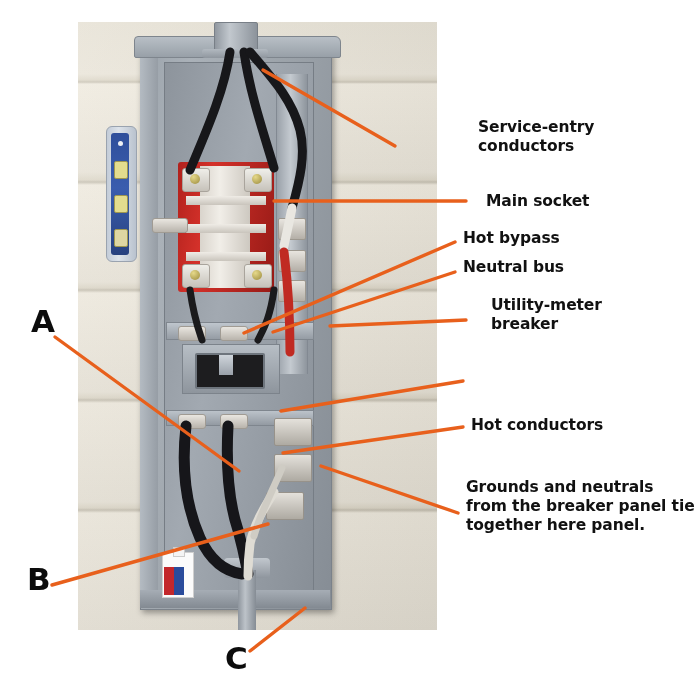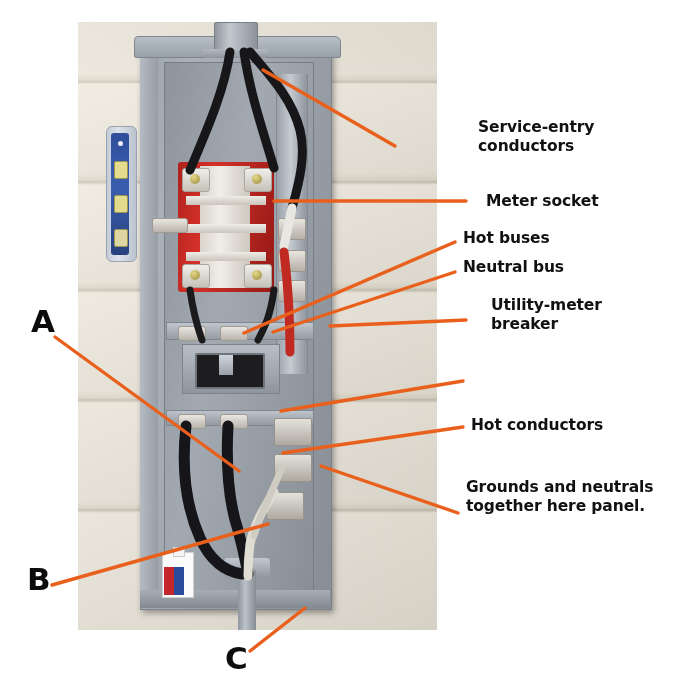--- a/index.html
+++ b/index.html
@@ -236,43 +236,44 @@
       <line x1="250" y1="651" x2="305" y2="608"></line>
     </g>
   </svg>
 
   <div class="lbl" style="left:478px;top:118px">
     <div>Service-entry</div>
     <div>conductors</div>
   </div>
 
   <div class="lbl" style="left:486px;top:192px">
-    <div>Meter socket</div>
+    <div>Main socket</div>
   </div>
 
   <div class="lbl" style="left:463px;top:229px">
-    <div>Hot buses</div>
+    <div>Hot bypass</div>
   </div>
 
   <div class="lbl" style="left:463px;top:258px">
     <div>Neutral bus</div>
   </div>
 
   <div class="lbl" style="left:491px;top:296px">
     <div>Utility-meter</div>
     <div>breaker</div>
   </div>
 
 
   <div class="lbl" style="left:471px;top:416px">
     <div>Hot conductors</div>
   </div>
 
   <div class="lbl" style="left:466px;top:478px">
     <div>Grounds and neutrals</div>
+    <div>from the breaker panel tie</div>
     <div>together here panel.</div>
   </div>
 
   <div class="letter" style="left:31px;top:306px">A</div>
   <div class="letter" style="left:27px;top:564px">B</div>
   <div class="letter" style="left:225px;top:643px">C</div>
 
 </div>
 
 </body></html>

